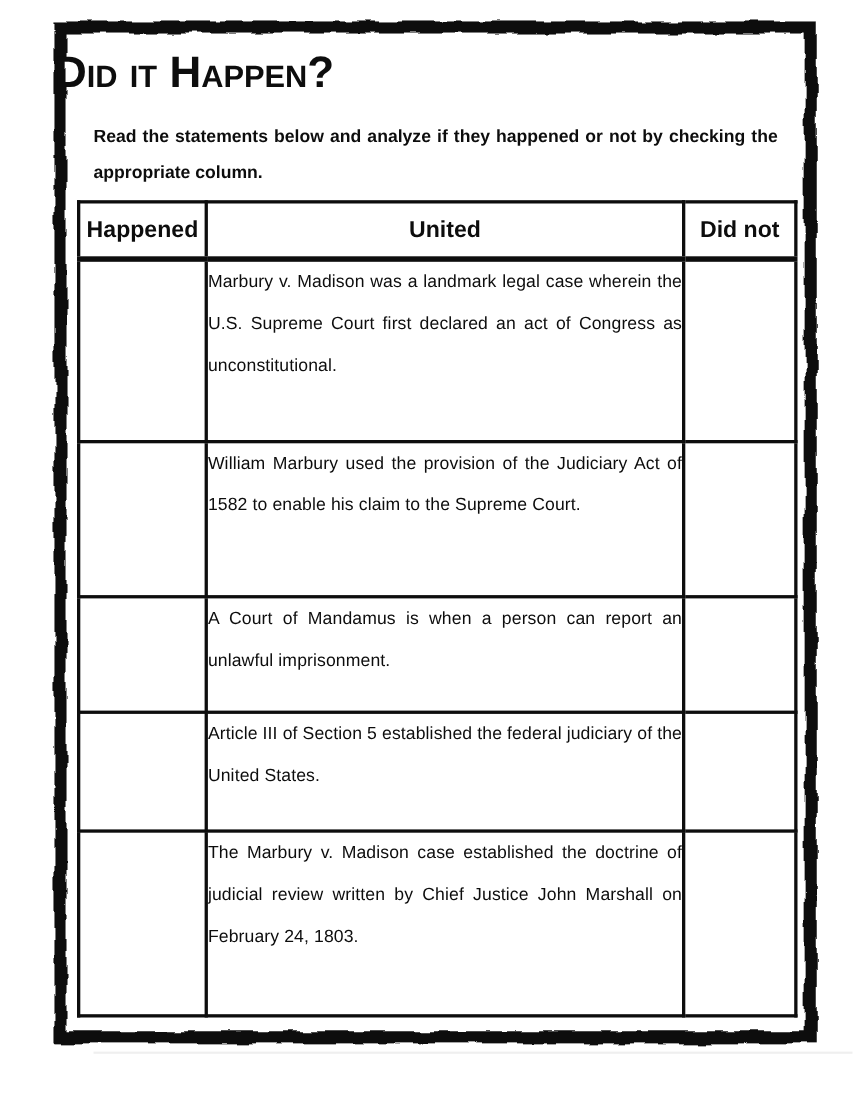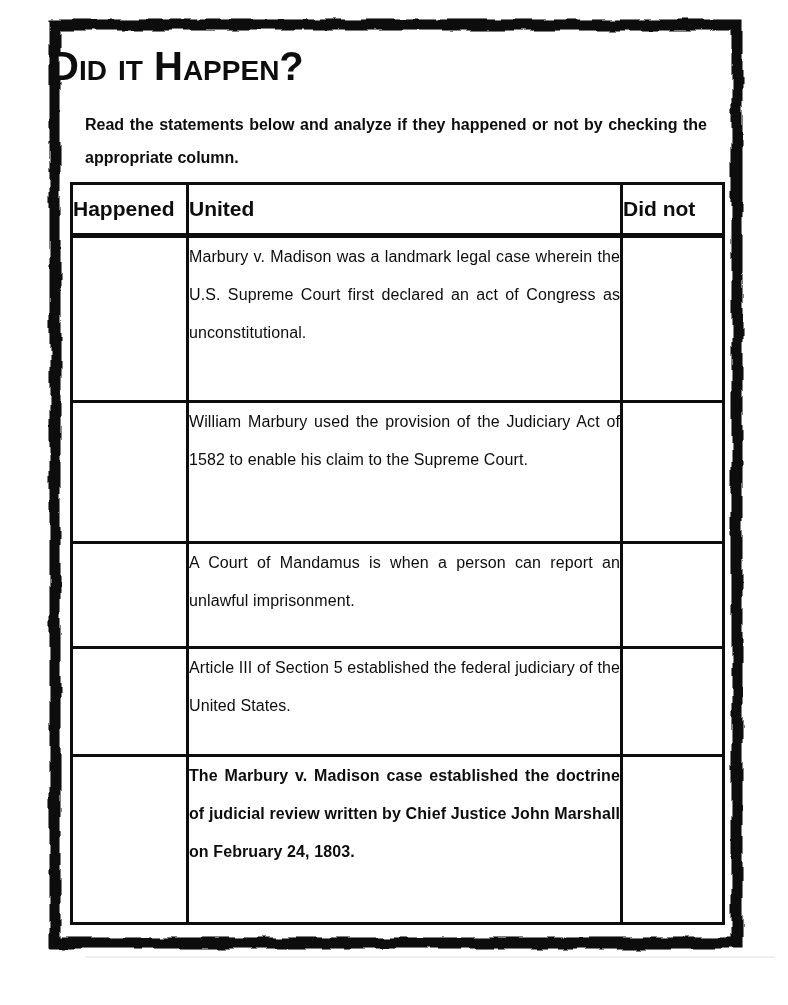--- a/index.html
+++ b/index.html
@@ -63,40 +63,40 @@
 
   table.worksheet td, table.worksheet th {
     border: 3px solid #0d0d0d;
     padding: 0;
     background: #ffffff;
   }
   tr.head-row th {
     height: 48px;
     font-size: 21px;
     font-weight: bold;
-    text-align: left;
+    text-align: center;
     vertical-align: middle;
     border-bottom-width: 5px;
   }
   td.event-cell {
     font-size: 16px;
     line-height: 38px;
     text-align: justify;
     text-align-last: left;
     vertical-align: top;
     padding: 13px 12px 6px 12px;
     letter-spacing: 0.1px;
   }
   td.check-cell { background: #ffffff; }
 
   tr.r1 { height: 166px; }
   tr.r2 { height: 141px; }
   tr.r3 { height: 105px; }
   tr.r4 { height: 108px; }
-  tr.r5 { height: 168px; font-weight: bold; }
+  tr.r5 { height: 168px; }
 
   .page-edge-line {
     position: absolute;
     left: 85px;
     top: 956px;
     width: 690px;
     height: 2px;
     background: #efefef;
   }
 </style>

